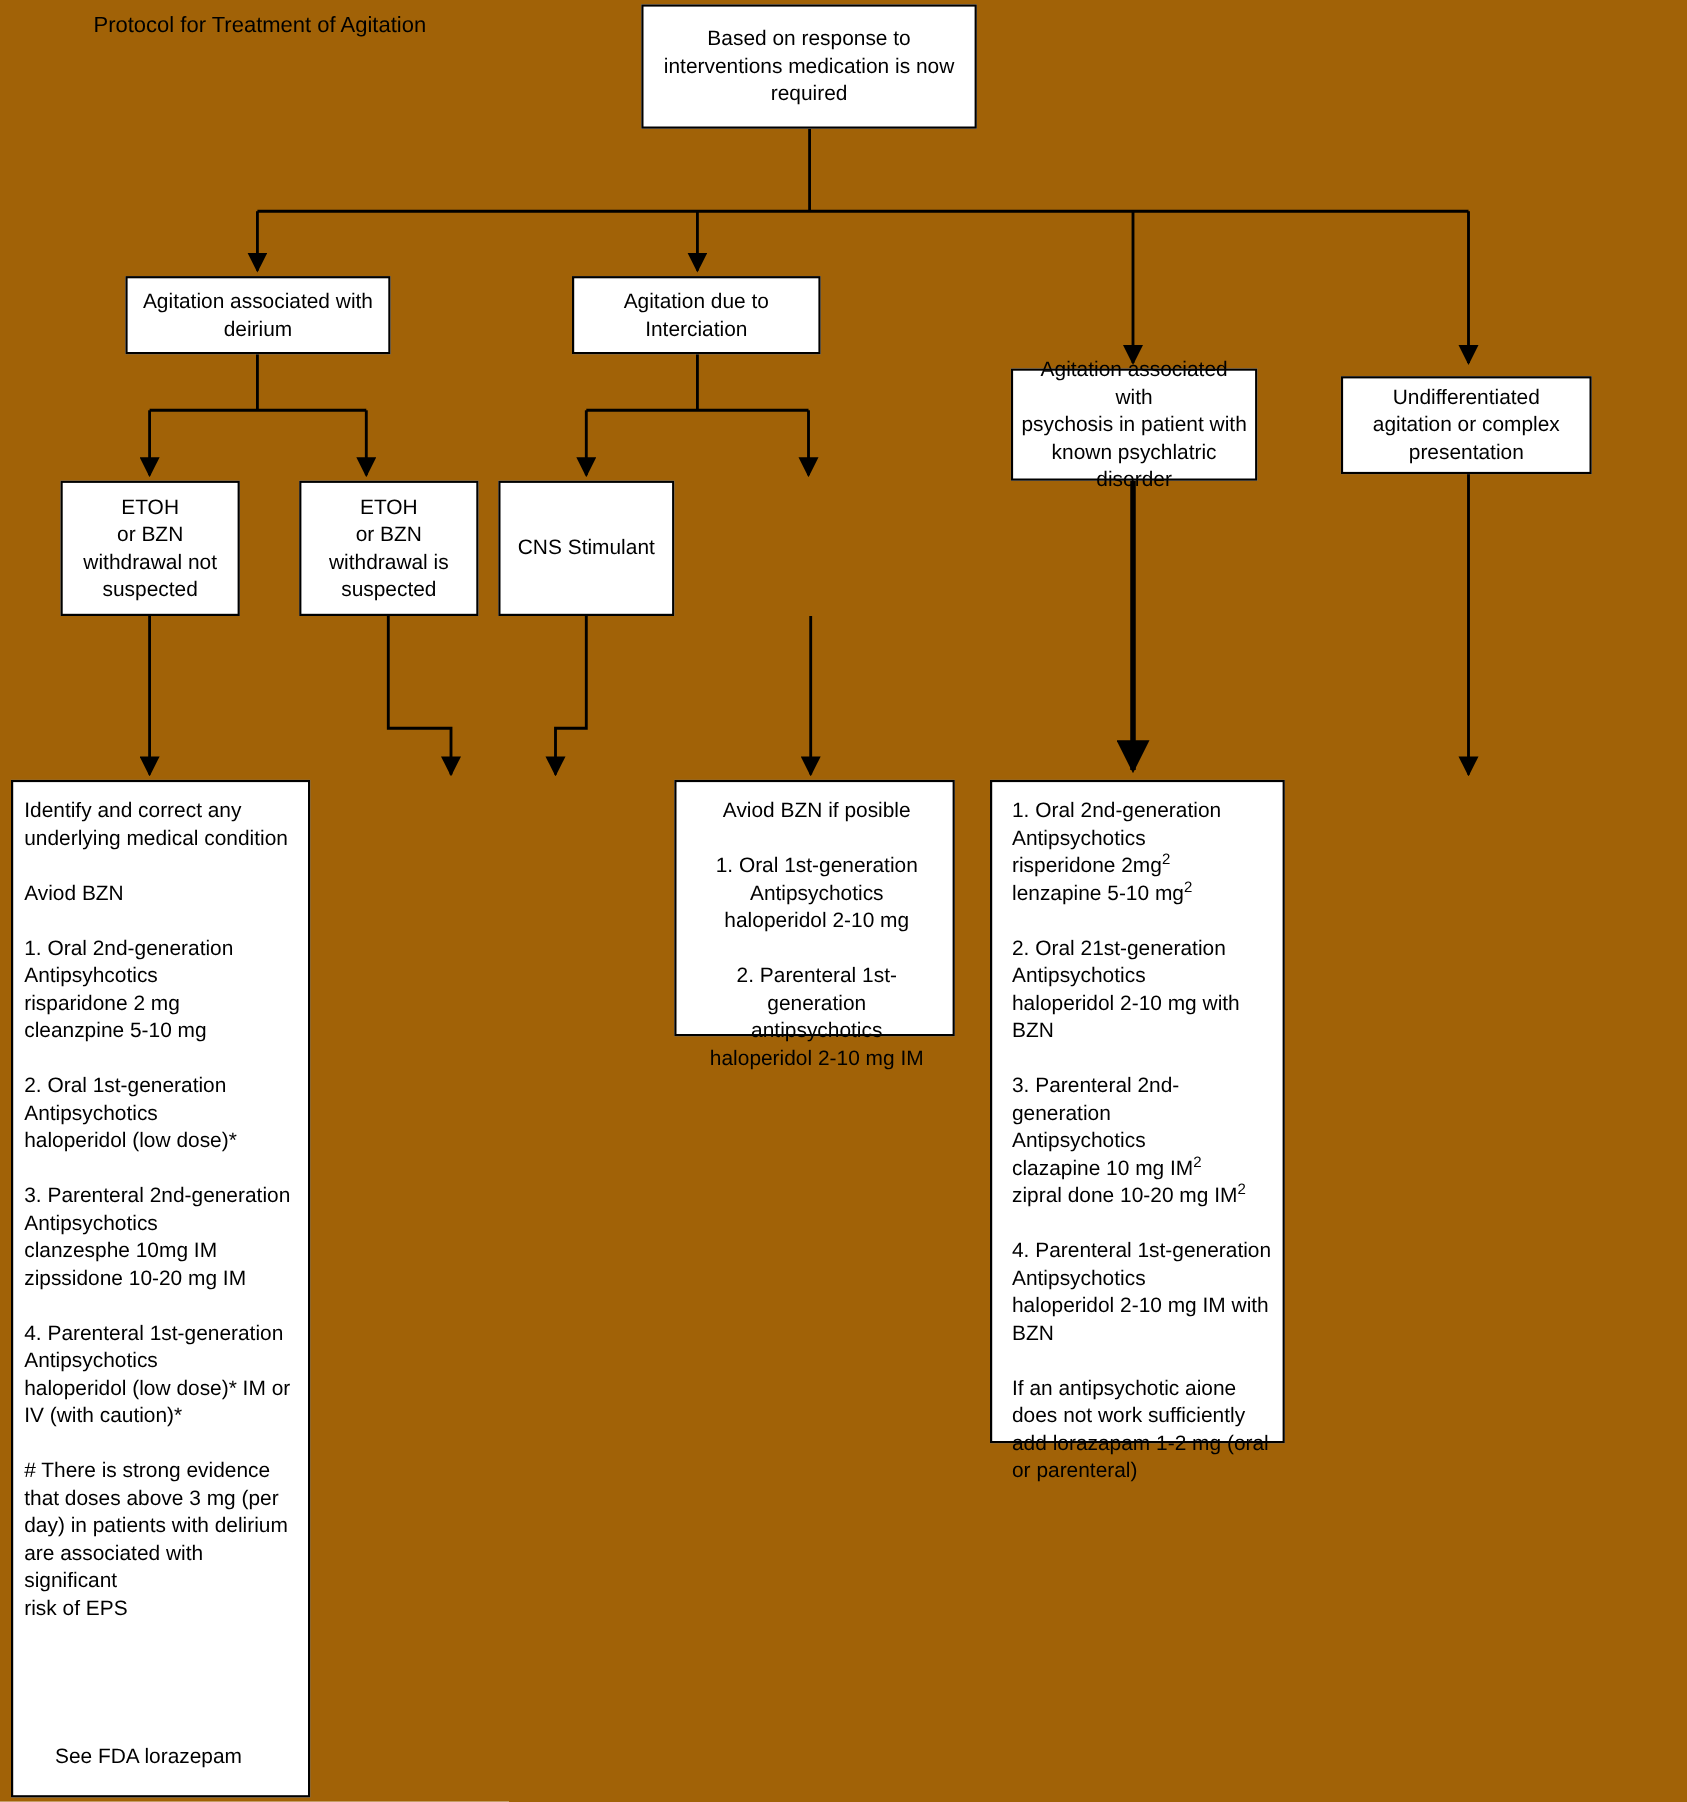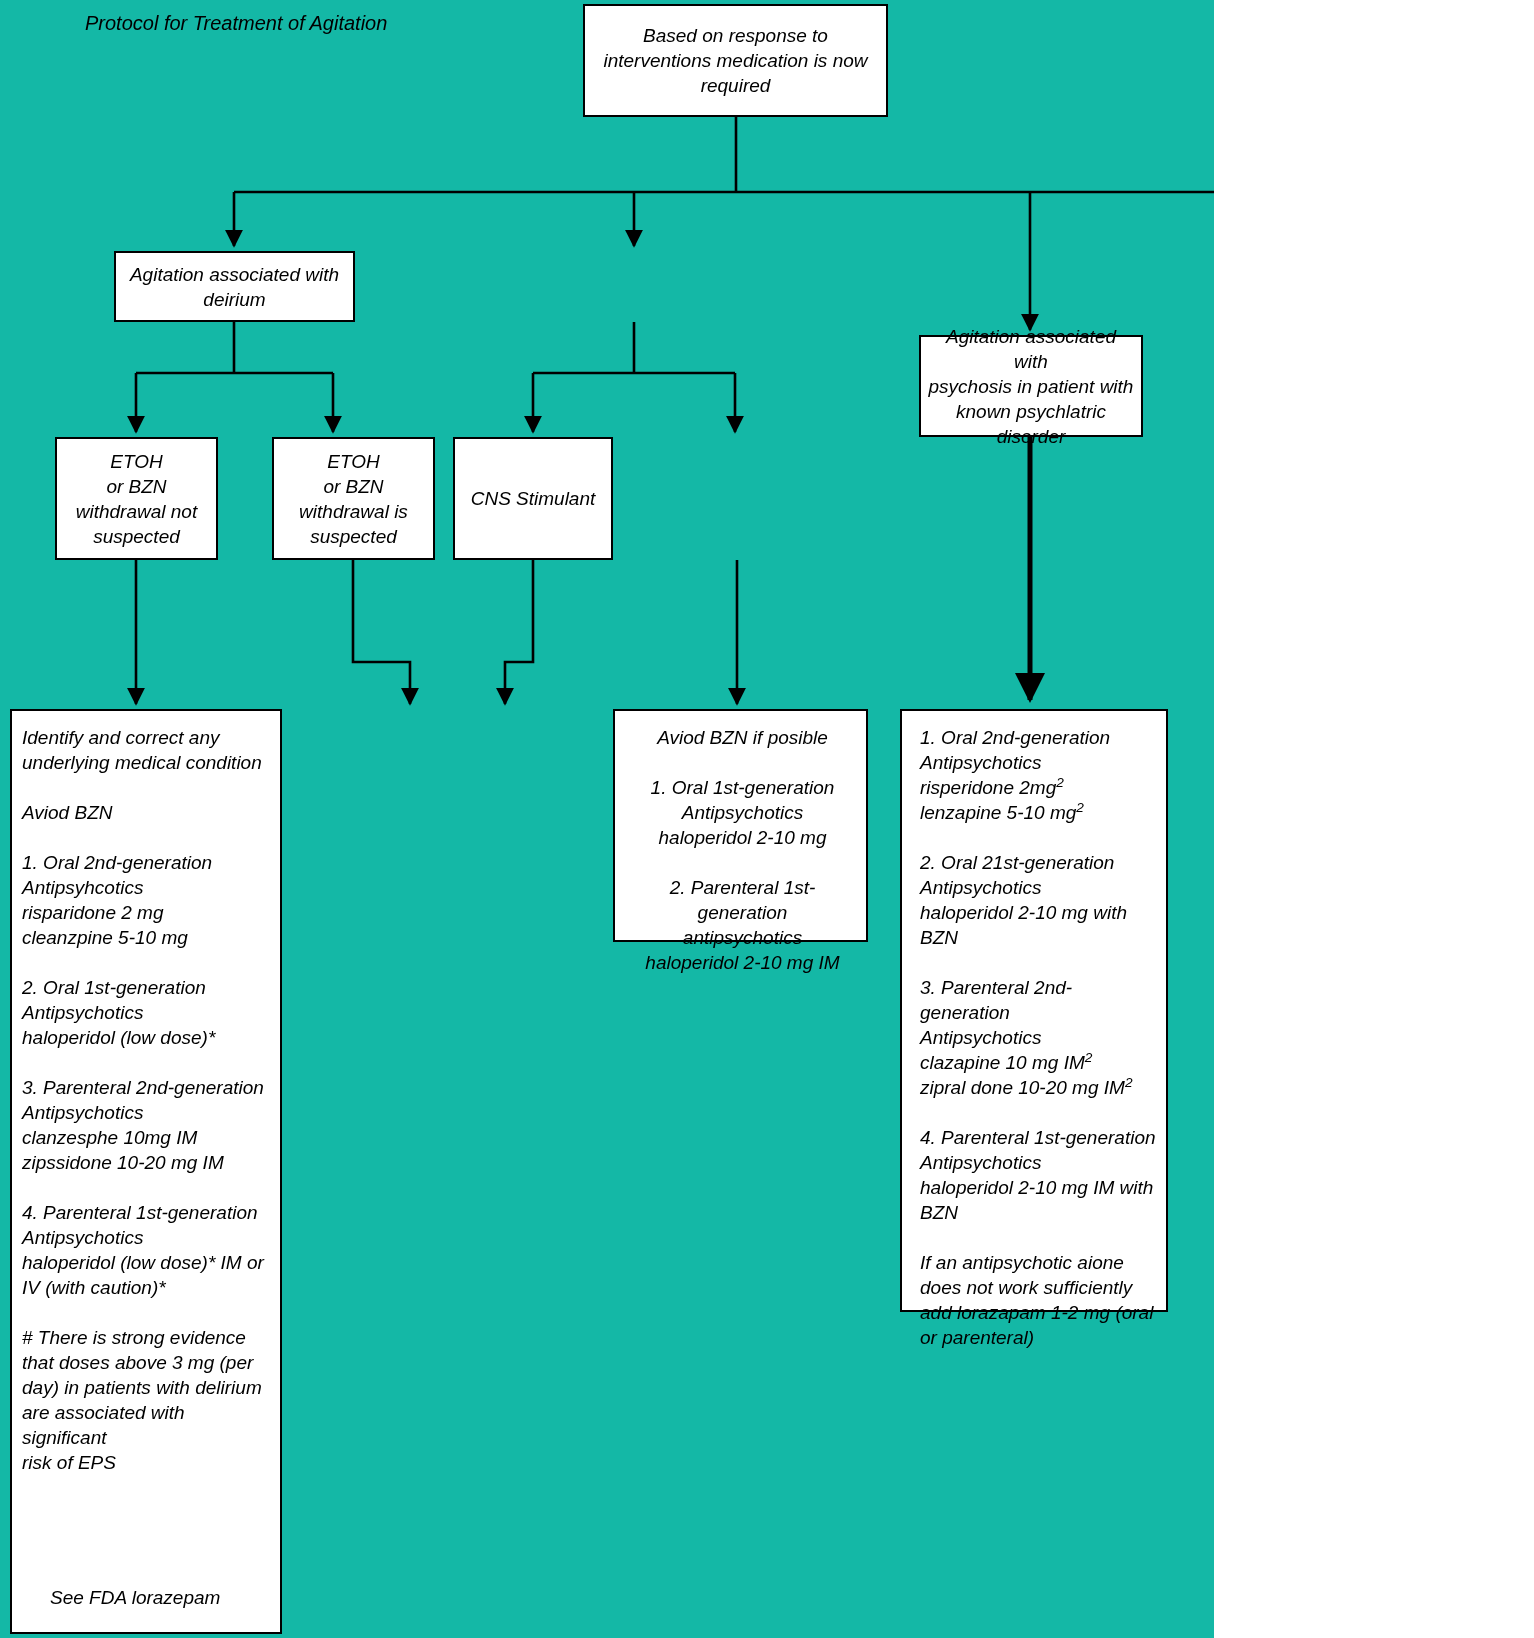--- a/index.html
+++ b/index.html
@@ -2,27 +2,26 @@
 <html><head>
 <meta charset="utf-8">
 <style>
   html, body {
     margin: 0;
     padding: 0;
     background: #ffffff;
   }
   #page {
     position: relative;
-    width: 1214px;
+    width: 1534px;
     height: 1638px;
-    background: #14b8a6;
+    background: #a16207;
     font-family: "Liberation Sans", sans-serif;
     color: #000000;
     overflow: hidden;
-    font-style: italic;
   }
   #edges {
     position: absolute;
     left: 0; top: 0;
     width: 1534px;
     height: 1638px;
     pointer-events: none;
   }
   .node {
     position: absolute;
@@ -119,20 +118,24 @@
     <span class="node-text">Based on response to
 interventions medication is now
 required</span>
   </div>
 
   <div class="node centered" style="left:114px; top:251px; width:241px; height:71px;">
     <span class="node-text">Agitation associated with
 deirium</span>
   </div>
 
+  <div class="node centered" style="left:520px; top:251px; width:226px; height:71px;">
+    <span class="node-text">Agitation due to
+Interciation</span>
+  </div>
 
   <div class="node centered" style="left:919px; top:335px; width:224px; height:102px;">
     <span class="node-text">Agitation associated with
 psychosis in patient with
 known psychlatric
 disorder</span>
   </div>
 
   <div class="node centered" style="left:1219px; top:342px; width:228px; height:89px;">
     <span class="node-text">Undifferentiated

